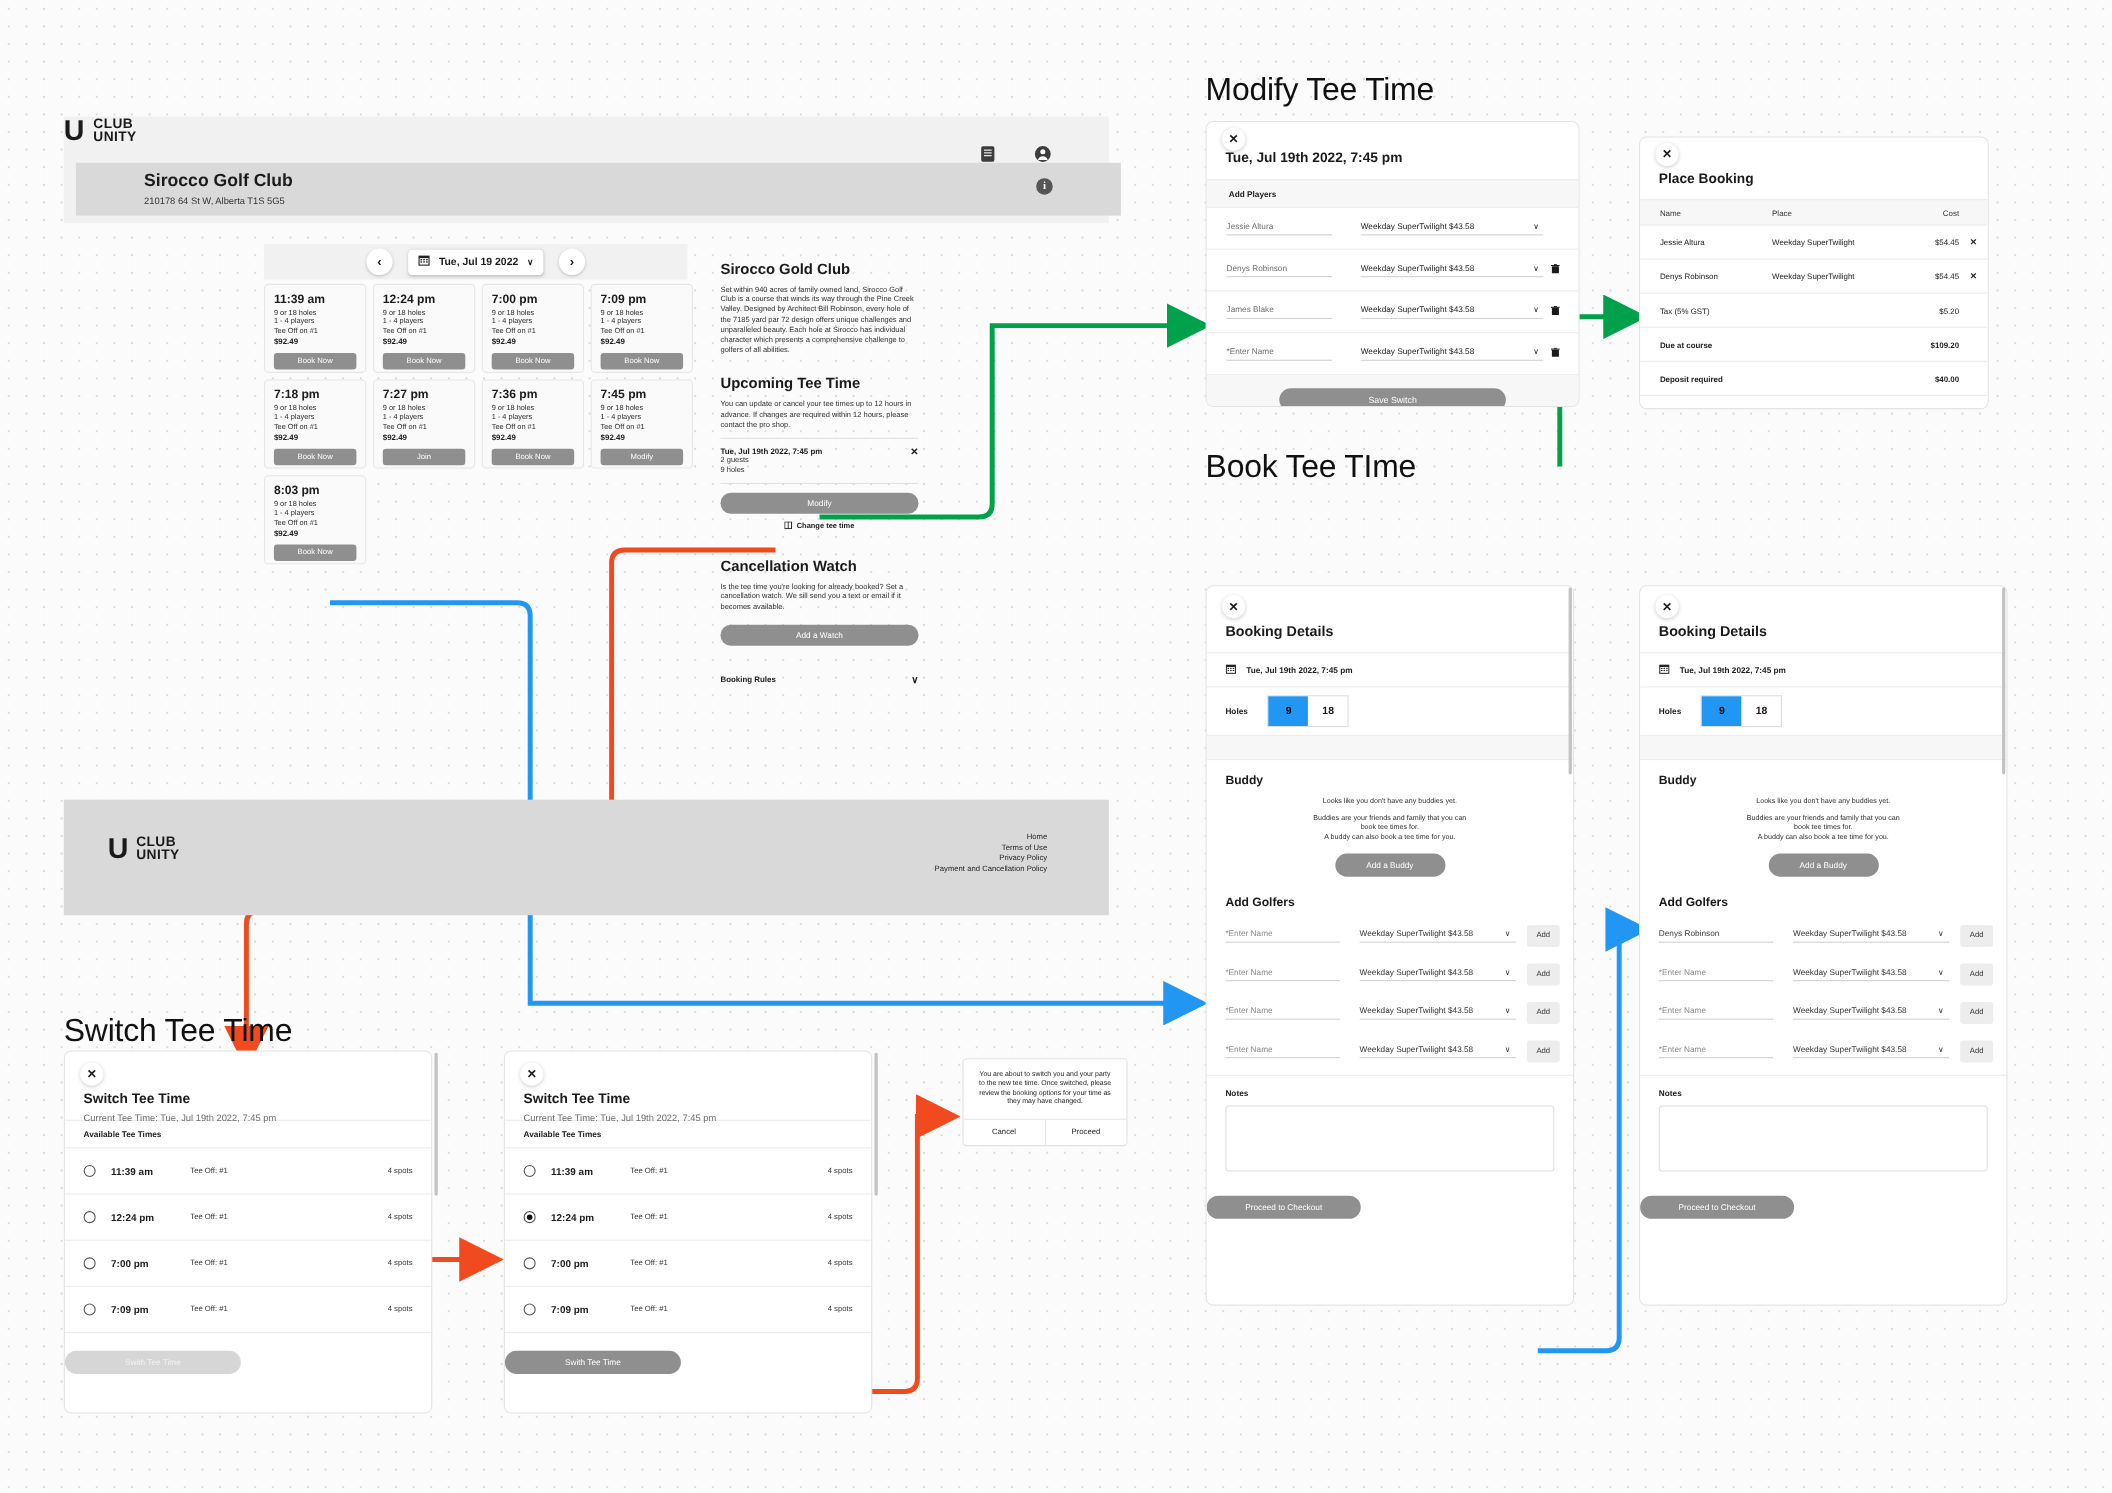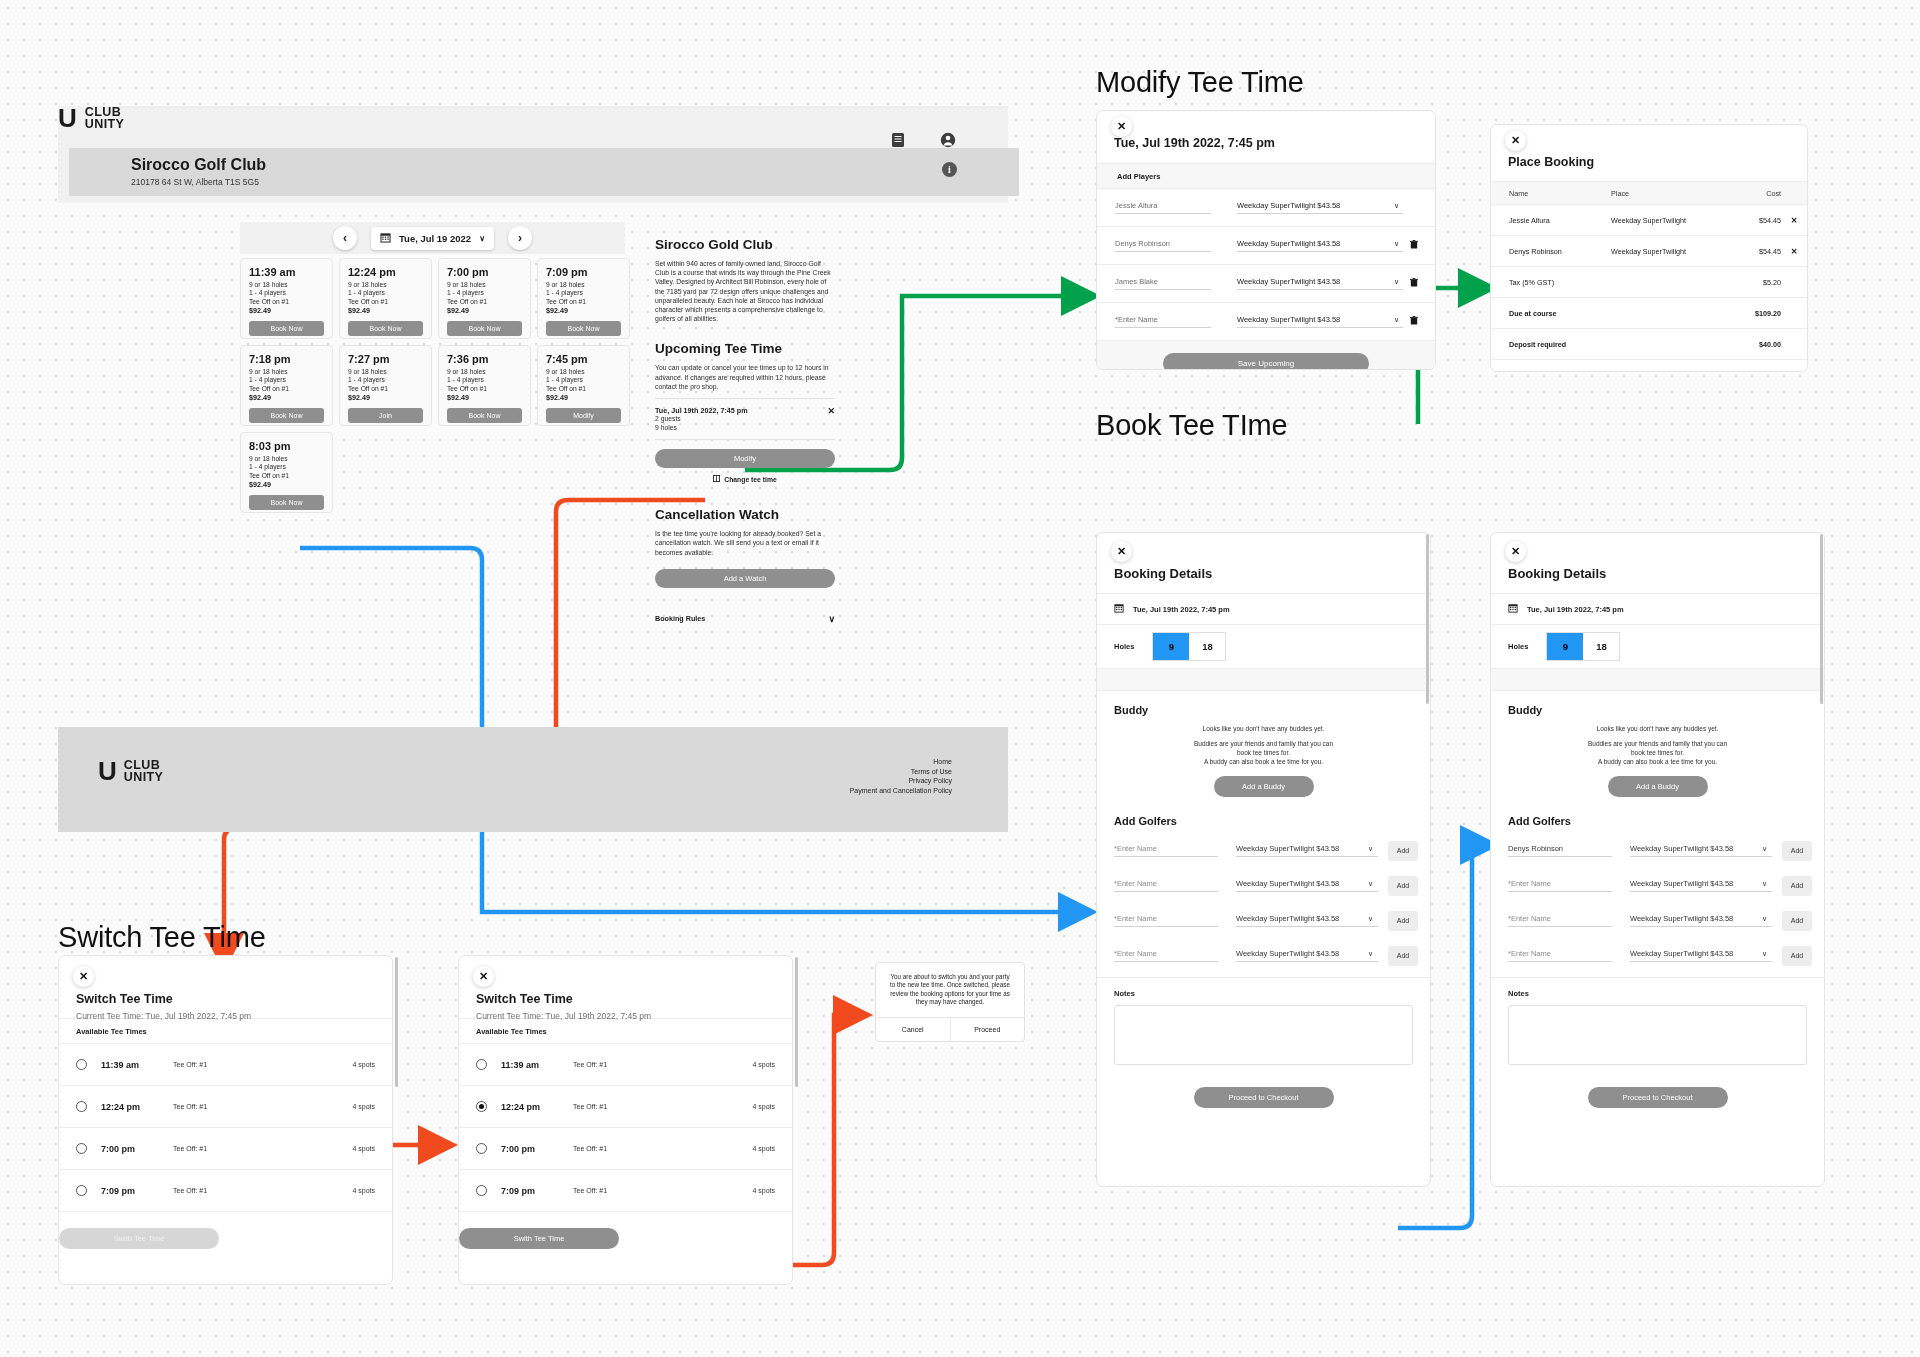--- a/index.html
+++ b/index.html
@@ -124,21 +124,21 @@
                font-family:"Liberation Sans",sans-serif; cursor:pointer;}
   .golfer-row { height:35px; display:flex; align-items:center; padding:0 12px 0 17px;}
   .g-name { width:104px; font-size:7.5px; color:#8b8b8b; padding-bottom:3px;}
   .g-name.filled { color:#3a3a3a;}
   .g-opt { flex:1; margin-left:18px; display:flex; justify-content:space-between; align-items:center;
            font-size:7.5px; color:#333; padding-bottom:3px; padding-right:5px;}
   .add-sq { width:30px; height:20px; background:#ededed; border:none; border-radius:3px; font-size:7px; color:#333;
             font-family:"Liberation Sans",sans-serif; cursor:pointer; margin-left:10px;}
   .notes-h { font-size:7.5px; font-weight:700; padding:11px 0 0 17px;}
   .notes-box { margin:7px 17px 0 17px; height:60px; border:1px solid #e0e0e0; border-radius:3px;}
-  .checkout-wrap { display:flex; justify-content:center; margin-top:22px;}
+  .checkout-wrap { display:flex; justify-content:flex-start; margin-top:22px;}
   .checkout-btn { width:140px; height:21px; background:#8f8f8f; color:#fff; border:none; border-radius:11px;
                   font-size:7.5px; font-family:"Liberation Sans",sans-serif; cursor:pointer;}
   .vscroll { position:absolute; right:-7px; top:0; width:7px; height:100%; }
   .vscroll i { position:absolute; left:2px; top:2px; width:3px; border-radius:2px; background:#c3c3c3; display:block;}
 
   
   #switch-title { left:58px; top:921px;}
   .sw-modal { width:335px; height:330px; }
   .sw-head { height:62px; position:relative;}
   .sw-x { position:absolute; left:14px; top:10px;}
@@ -368,21 +368,21 @@
           <span style="font-size:7px;">∨</span>
         </div>
         <div class="trash"><svg viewBox="0 0 10 11" width="8" height="9">
             <rect x="1" y="2.4" width="8" height="8" rx="0.6" fill="#1a1a1a"></rect>
             <rect x="0" y="1" width="10" height="1.2" fill="#1a1a1a"></rect>
             <rect x="3.4" y="0" width="3.2" height="1.2" fill="#1a1a1a"></rect>
           </svg></div>
       </div>
     </div>
   <div id="save-wrap">
-    <button class="wide-pill">Save Upcoming</button>
+    <button class="wide-pill">Save Switch</button>
   </div>
 </div>
 
 <div class="modal" id="place-modal">
   <div id="place-head">
     <div class="x-circ" id="place-x">✕</div>
     <div id="place-title">Place Booking</div>
   </div>
   <div class="pb-head">
     <div class="c1">Name</div>

